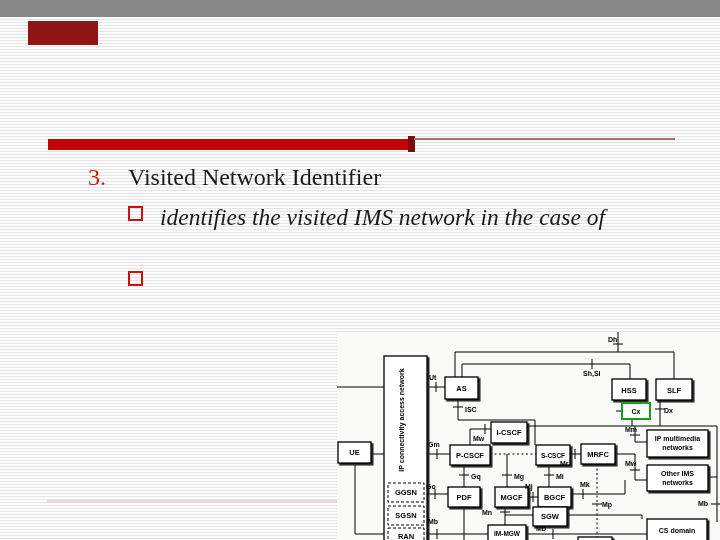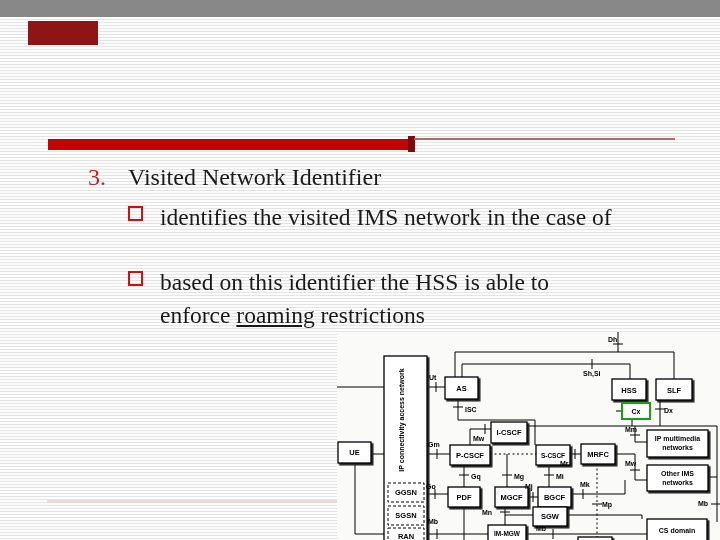--- a/index.html
+++ b/index.html
@@ -11,21 +11,21 @@
   #title-bar{left:48px;top:122px;width:360px;height:11px;background:#c10505;}
   #title-bar-cap{left:408px;top:119px;width:7px;height:16px;background:#7d0d0d;}
   #thin-rule{left:414px;top:121px;width:261px;height:2px;background:#b26b6b;}
   #faint-rule{left:47px;top:483px;width:629px;height:3px;background:#ead9d9;z-index:1;}
   #title-line{left:88px;top:147px;font-size:24px;color:#1a1a1a;white-space:nowrap;z-index:2;}
   #title-line .tnum{color:#c02020;display:inline-block;width:40px;}
   .sq{width:11px;height:11px;border:2.5px solid #cc1111;background:transparent;z-index:2;}
   #sq1{left:128px;top:189px;}
   #sq2{left:128px;top:254px;}
   .btxt{left:160px;font-size:23.5px;line-height:32.5px;color:#1a1a1a;white-space:nowrap;z-index:2;}
-  #bullet1-text{top:184px;}
+  #bullet1-text{top:184px;font-style:italic;}
   #bullet2-text{top:249px;}
   .uline{text-decoration:underline;}
   #diagram{left:337px;top:315px;width:383px;height:225px;background:#fafaf8;z-index:3;}
   .ln{stroke:#000;stroke-width:1;fill:none;}
   .dl{stroke:#000;stroke-width:1;stroke-dasharray:2,2.5;fill:none;}
   .bx{fill:#fff;stroke:#000;stroke-width:1.3;}
   .dbx{fill:#fff;stroke:#000;stroke-width:1;stroke-dasharray:3,2;}
   .grn{fill:#fff;stroke:#19a019;stroke-width:2;}
   .nt{font:bold 7.5px "Liberation Sans",sans-serif;fill:#000;text-anchor:middle;}
   .nts{font:bold 6.5px "Liberation Sans",sans-serif;fill:#000;text-anchor:middle;}
@@ -46,24 +46,20 @@
   <div class="abs" id="title-line">
     <span class="tnum">3.</span><span>Visited Network Identifier</span>
   </div>
 
   <div class="abs sq" id="sq1"></div>
   <div class="abs btxt" id="bullet1-text">
     <div>identifies the visited IMS network in the case of</div>
   </div>
 
   <div class="abs sq" id="sq2"></div>
-  <div class="abs btxt" id="bullet2-text">
-    <div>based on this identifier the HSS is able to</div>
-    <div><span>enforce </span><span class="uline">roaming</span><span> restrictions</span></div>
-  </div>
 
   <div class="abs" id="diagram">
     <svg width="383" height="225" viewBox="0 0 383 225" xmlns="http://www.w3.org/2000/svg">
       <defs>
         <filter id="ds" x="-20%" y="-20%" width="160%" height="160%">
           <feDropShadow dx="1.8" dy="1.8" stdDeviation="0" flood-color="#1a1a1a"></feDropShadow>
         </filter>
       </defs>
 
       <g>

